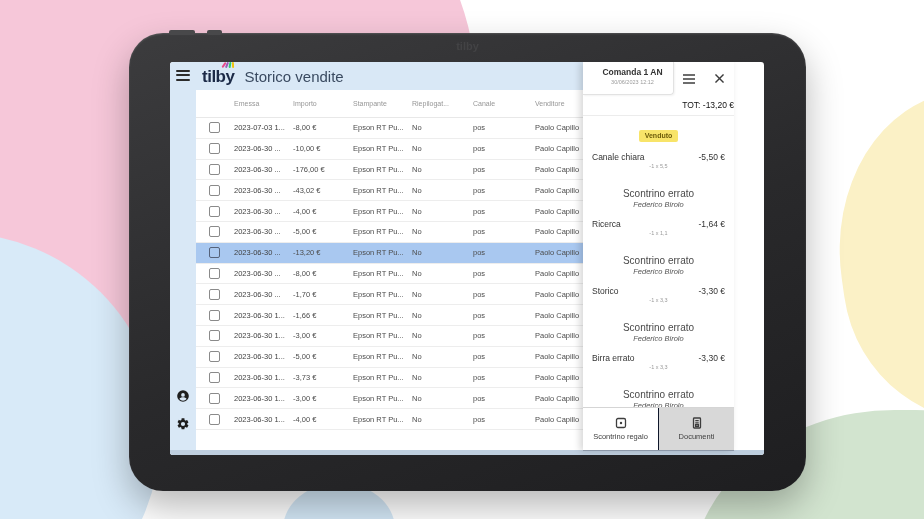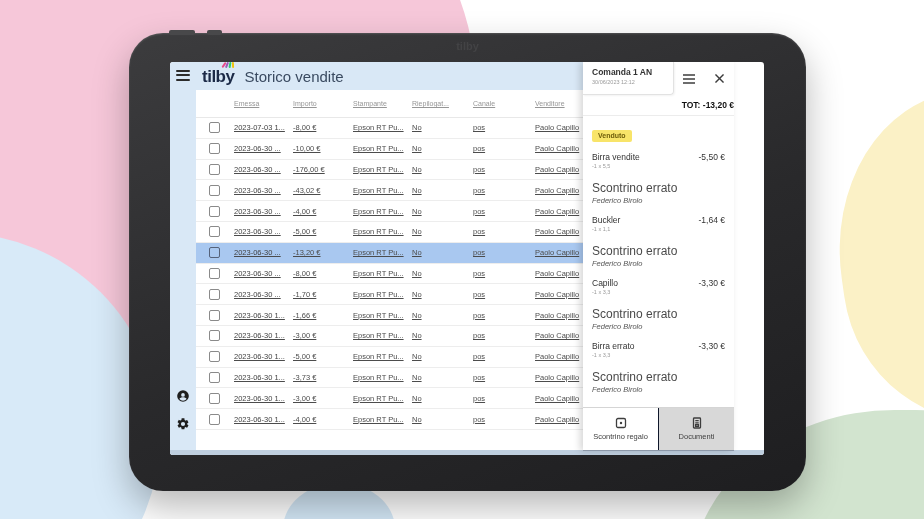--- a/index.html
+++ b/index.html
@@ -52,52 +52,52 @@
   .st3{background:#2ecc71;transform:rotate(10deg);}
   .st4{background:#f1c40f;transform:rotate(-2deg);}
   .page-title{margin-left:10px;font-size:15px;color:#3a4a60;}
   .search{position:absolute;left:234px;top:4px;width:140px;height:20px;background:#eef8fb;
     border-radius:3px;display:flex;align-items:center;padding:0 6px;box-sizing:border-box;cursor:text;}
   .search svg{width:9px;height:9px;stroke:#3c3c3c;fill:none;stroke-width:2;}
   .search-ph{margin-left:6px;font-size:8px;color:#8d9aa5;}
 
   
   .table{position:absolute;left:26px;top:28px;width:387px;bottom:5px;background:#fff;z-index:1;}
-  .thead,.tr{display:grid;grid-template-columns:38px 59px 60px 59px 61px 62px 1fr;align-items:center;text-decoration:underline;}
+  .thead,.tr{display:grid;grid-template-columns:38px 59px 60px 59px 61px 62px 1fr;align-items:center;}
   .thead{height:27px;font-size:7px;color:#969696;border-bottom:1px solid #e8e8e8;}
   .tr{height:20.8px;font-size:7.5px;color:#4c4c4c;border-bottom:1px solid #ededed;cursor:pointer;box-sizing:border-box;}
   .tr.selected{background:#a9c8f0;}
   .cb{width:11px;height:11px;border:1px solid #8a8a8a;border-radius:2px;background:#fff;margin-left:13px;box-sizing:border-box;}
   .tr.selected .cb{background:transparent;border-color:#55627a;}
   .cell-emessa{color:#3f3f3f;}
 
   
   .screen-strip{position:absolute;left:0;bottom:0;width:100%;height:5px;background:#bfcfdf;z-index:4;}
 
   
   .panel{position:absolute;left:413px;top:0;width:151px;bottom:4px;background:#fff;z-index:5;
-    box-shadow:-3px 0 7px rgba(0,0,0,.16);display:flex;flex-direction:column;border-bottom:1px solid #8b97a8;}
+    box-shadow:-3px 0 7px rgba(0,0,0,.16);display:flex;flex-direction:column;border-bottom:1px solid #8b97a8;text-align:center;}
   .panel-header{height:33px;display:flex;flex-shrink:0;}
   .title-box{flex:1;padding:5px 0 0 9px;border-right:1px solid #e2e2e2;border-bottom:1px solid #e2e2e2;
     border-bottom-right-radius:4px;box-shadow:1px 1px 2px rgba(0,0,0,.05);}
   .panel-title{font-size:8.5px;font-weight:bold;color:#333;}
   .panel-subtitle{font-size:5.5px;color:#9a9a9a;margin-top:1.5px;}
   .panel-actions{width:60px;display:flex;align-items:center;justify-content:space-around;}
   .pa-btn{width:16px;height:16px;display:flex;align-items:center;justify-content:center;cursor:pointer;}
   .pa-btn svg{stroke:#3c3c3c;stroke-width:1.6;fill:none;}
   .tot-row{height:20px;display:flex;align-items:center;justify-content:flex-end;
-    font-size:8.5px;font-weight:bold;color:#101010;border-bottom:1px solid #ececec;flex-shrink:0;}
+    font-size:8.5px;font-weight:normal;color:#101010;border-bottom:1px solid #ececec;flex-shrink:0;}
   .panel-body{flex:1;padding:8px 9px;overflow:hidden;}
   .badge{display:inline-block;font-size:7px;font-weight:bold;padding:2.5px 6px;border-radius:2px;}
   .badge-venduto{background:#f8e469;color:#6d5c0a;}
   .badge-pagamenti{background:#b9edc9;color:#2e7d4e;}
   .item{margin-top:10px;}
   .item-top{display:flex;justify-content:space-between;font-size:8.5px;color:#333;}
   .item-qty{font-size:5.5px;color:#9a9a9a;margin-top:1px;}
-  .item-note{font-size:12px;color:#4a4a4a;margin-top:12px;}
+  .item-note{font-size:10px;color:#4a4a4a;margin-top:19px;}
   .item-operator{font-size:7.5px;color:#555;font-style:italic;margin-top:1px;}
   .divider{border-top:1px solid #e3e3e3;margin:14px -9px 0 -9px;}
   .pag-badge-wrap{margin-top:12px;}
   .payment-row{display:flex;justify-content:space-between;font-size:8.5px;color:#3d3d3d;margin-top:14px;}
   .panel-footer{height:42px;display:flex;border-top:1px solid #d5d5d5;flex-shrink:0;}
   .footer-btn{flex:1;display:flex;flex-direction:column;align-items:center;justify-content:center;
     gap:3px;font-size:7.5px;color:#3e3e3e;background:#fff;cursor:pointer;}
   .footer-btn.active{background:#d8d8d8;border-left:1px solid #0f172a;}
   .footer-btn svg{width:12px;height:12px;stroke:#3e3e3e;fill:none;stroke-width:1.3;}
 </style>
@@ -368,41 +368,41 @@
 
       <div class="tot-row">
         <span>TOT: -13,20 €</span>
       </div>
 
       <div class="panel-body">
         <span class="badge badge-venduto">Venduto</span>
         <div>
   <div class="item">
     <div class="item-top">
-      <span>Birra vendite</span>
+      <span>Canale chiara</span>
       <span>-5,50 €</span>
     </div>
     <div class="item-qty">-1 x 5,5</div>
     <div class="item-note">Scontrino errato</div>
     <div class="item-operator">Federico Birolo</div>
   </div>
 
   <div class="item">
     <div class="item-top">
-      <span>Buckler</span>
+      <span>Ricerca</span>
       <span>-1,64 €</span>
     </div>
     <div class="item-qty">-1 x 1,1</div>
     <div class="item-note">Scontrino errato</div>
     <div class="item-operator">Federico Birolo</div>
   </div>
 
   <div class="item">
     <div class="item-top">
-      <span>Capillo</span>
+      <span>Storico</span>
       <span>-3,30 €</span>
     </div>
     <div class="item-qty">-1 x 3,3</div>
     <div class="item-note">Scontrino errato</div>
     <div class="item-operator">Federico Birolo</div>
   </div>
 
   <div class="item">
     <div class="item-top">
       <span>Birra errato</span>

